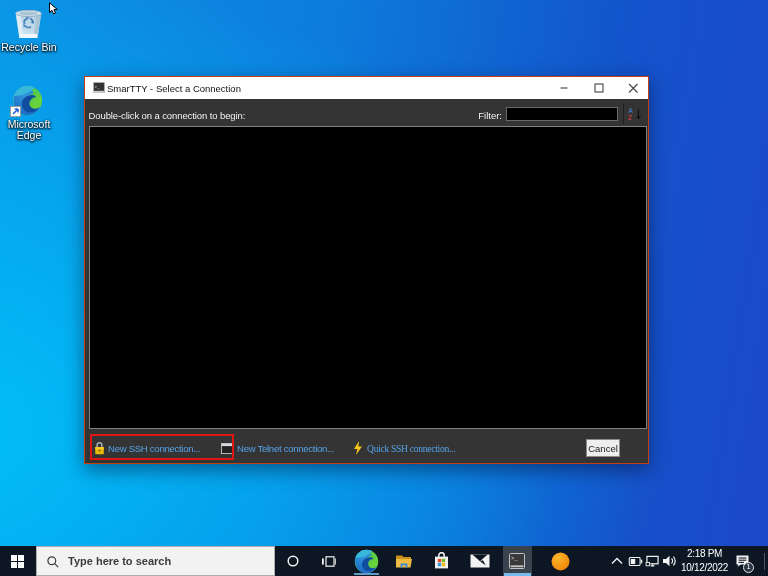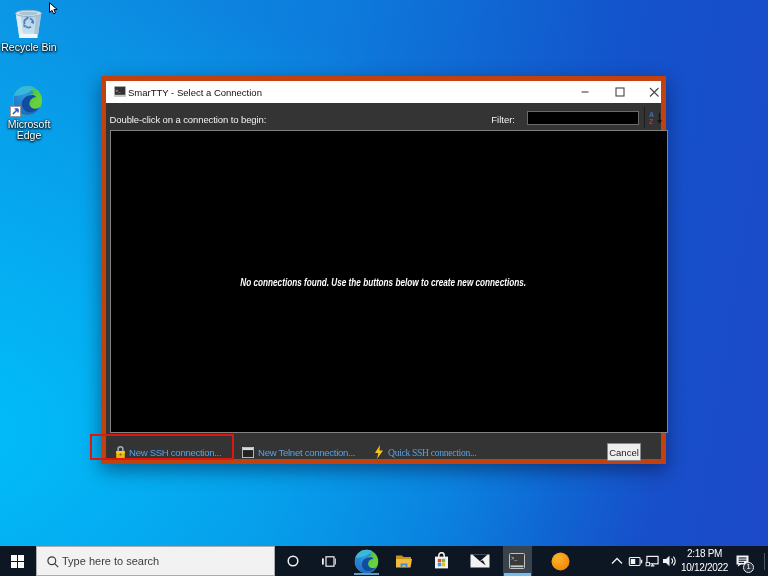--- a/index.html
+++ b/index.html
@@ -9,40 +9,40 @@
   position:relative;
   background:
     radial-gradient(135% 115% at -8% 75%, rgba(0,196,252,.9) 0%, rgba(0,178,244,.4) 50%, rgba(0,0,0,0) 70%),
     linear-gradient(99deg, #0c93e4 0%, #0d7bdc 40%, #1353cb 74%, #1d49c8 100%);
 }
 .abs { position:absolute; }
 
 .dlabel { position:absolute; color:#fff; font-size:10.5px; text-align:center;
   text-shadow:0 1px 2px rgba(0,0,0,.95), 0 1px 3px rgba(0,0,0,.8), 0 0 2px rgba(0,0,0,.7); line-height:11px; }
 
-#win { position:absolute; left:101px; top:76px; width:565px; height:388px;
-  background:#343434; border:5px solid #c2410c; box-shadow:0 6px 18px rgba(0,0,30,.45);padding-left:24px; }
+#win { position:absolute; left:84px; top:76px; width:565px; height:388px;
+  background:#343434; border:1px solid #c2410c; box-shadow:0 6px 18px rgba(0,0,30,.45);padding-left:24px; }
 #titlebar { position:absolute; left:0; top:0; width:100%; height:22px; background:#fff; }
 #titletext { position:absolute; left:22px; top:6px; font-size:9.5px; color:#111; }
 .caption { position:absolute; top:0; width:30px; height:22px; color:#333; text-align:center; }
 #dbl { position:absolute; left:3.5px; color:#f2f2f2; font-size:9.5px; letter-spacing:-0.1px; }
 #filterlab { position:absolute; right:146px; color:#f2f2f2; font-size:9.5px; }
 #filterbox { position:absolute; left:421px; top:30px; width:112px; height:14px; background:#000; border:1px solid #6a6a6a; }
 #vsep { position:absolute; left:538px; top:26px; width:1px; height:21px; background:#1e1e1e; }
 #list { position:absolute; left:3.5px; top:49px; width:558px; height:303px; background:#000; border:1px solid #828282; }
 #noconn { position:absolute; left:0; top:194.5px; width:100%; text-align:center;
   color:#fff; font-size:10.5px; font-style:italic; font-weight:bold; }
 .link { position:absolute; color:#55a3e8; font-size:9.6px; white-space:nowrap; letter-spacing:-0.3px; }
 #cancel { position:absolute; left:501px; top:361.5px; width:34px; height:18.5px; background:#eee;
   border:1px solid #8a8a8a; color:#1a1a1a; font-size:9.5px; text-align:center; line-height:17px; }
 #redrect { position:absolute; left:90px; top:434px; width:144px; height:26px; border:2.5px solid #dd1812; z-index:30; }
 
 #taskbar { position:absolute; left:0; top:546px; width:768px; height:30px; background:#0d1724; }
 #search { position:absolute; left:36px; top:0; width:239px; height:30px; background:#f2f2f2; border:1px solid #adadad; }
-#searchtxt { position:absolute; left:25px; top:8px; font-size:11px; color:#3c3c3c; }
+#searchtxt { position:absolute; left:31px; top:8px; font-size:11px; color:#3c3c3c;font-weight:bold; }
 .tbtxt { color:#fff; position:absolute; }
 #apptask { position:absolute; left:503px; top:0; width:29px; height:30px; background:#39434e; }
 #appline { position:absolute; left:504px; top:27px; width:27px; height:3px; background:#76b9ed; }
 #edgeline { position:absolute; left:354px; top:26.5px; width:25px; height:2px; background:#5f9bc8; }
 #clock { position:absolute; left:678px; top:1px; width:53px; text-align:center; color:#fff; font-size:10px; letter-spacing:-0.3px; line-height:13.8px; }
 #showdesk { position:absolute; left:764px; top:7px; width:1px; height:17px; background:#4a5561; }
 </style>
 </head>
 <body>
 
@@ -126,21 +126,20 @@
   <div id="dbl" style="top:33px;">Double-click on a connection to begin:</div>
   <div id="filterlab" style="top:33px;text-align:center;">Filter:</div>
   <div id="filterbox"></div>
   <div id="vsep"></div>
   <svg class="abs" style="left:543px; top:30px;" width="14" height="14" viewBox="0 0 14 14">
     <text x="0" y="6" font-size="7" font-weight="bold" fill="#3c6eb4">A</text>
     <text x="0" y="13" font-size="7" font-weight="bold" fill="#b43c3c">Z</text>
     <path d="M10.5 2 L10.5 11 M8.5 9 L10.5 11.5 L12.5 9" stroke="#111" stroke-width="1.1" fill="none"></path>
   </svg>
   <div id="list"></div>
-  <div id="noconn"><span style="display:inline-block; transform:scaleX(0.78);">No connections found. Use the buttons below to create new connections.</span></div>
 
   <svg class="abs" style="left:9px; top:364px;" width="11" height="14" viewBox="0 0 11 14">
     <path d="M3.1 6 L3.1 4.2 A 2.4 2.4 0 0 1 7.9 4.2 L7.9 6" fill="none" stroke="#a8adb5" stroke-width="1.5"></path>
     <rect x="1.2" y="6" width="8.6" height="7.2" rx="0.8" fill="#eab808"></rect>
     <rect x="1.2" y="6" width="8.6" height="2.6" rx="0.8" fill="#f6cb28"></rect>
     <circle cx="5.5" cy="9.6" r="1" fill="#7a6004"></circle>
   </svg>
   <div class="link" style="left:23px; top:366px;">New SSH connection...</div>
   <svg class="abs" style="left:136px; top:366px;" width="12" height="11" viewBox="0 0 12 11">
     <rect x="0.4" y="0.4" width="11.2" height="10.2" fill="#222" stroke="#d6d9dd" stroke-width="0.8"></rect>

